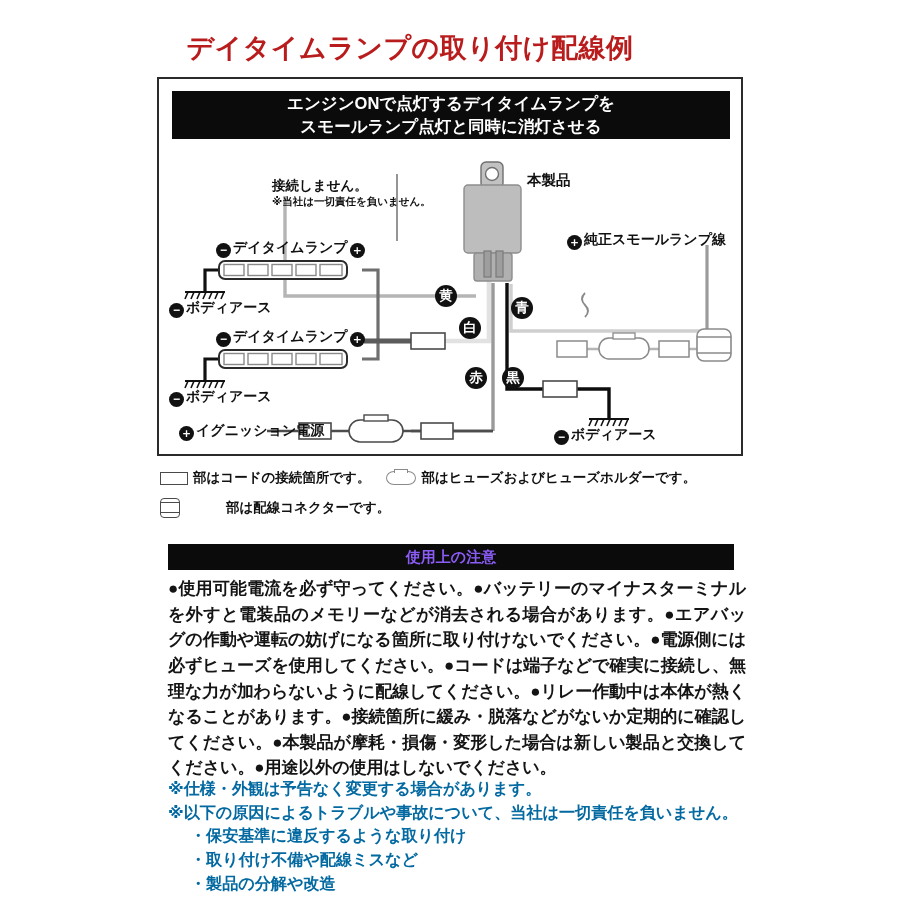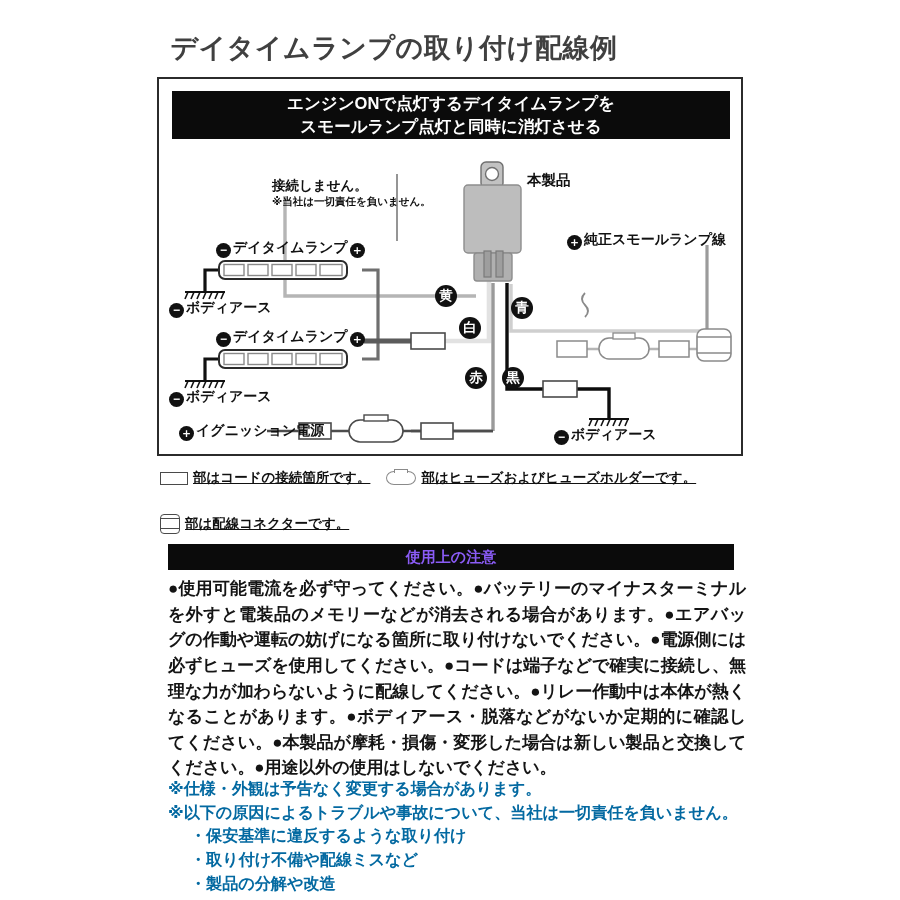--- a/index.html
+++ b/index.html
@@ -12,21 +12,22 @@
     position:relative;
   }
   .page{position:absolute;left:0;top:0;width:900px;height:900px;}
 
   
   .doc-title{
     position:absolute;left:0;top:30px;width:788px;
     text-align:center;
     font-size:27px;font-weight:bold;
     letter-spacing:0.5px;
-    color:#404040;
+    color:#b91c1c;
+    padding-left:16px;
   }
 
   
   .diagram-frame{
     position:absolute;left:157px;top:77px;
     width:586px;height:379px;
     border:2px solid #2b2b2b;
     background:#fff;
     box-sizing:border-box;
   }
@@ -38,24 +39,24 @@
     text-align:center;
     font-size:16.5px;font-weight:bold;line-height:1.38;
     box-sizing:border-box;
   }
 
   .dg{position:absolute;left:0;top:0;width:582px;height:375px;}
 
   
   .legend{
     position:absolute;left:160px;top:466px;width:600px;
-    font-size:13.5px;font-weight:bold;line-height:1.0;color:#111;text-decoration:underline;
+    font-size:13.5px;font-weight:bold;line-height:1.0;color:#111;
   }
   .legend-row{display:flex;align-items:center;height:24px;}
-  .legend-row.second{margin-top:22px;}
+  .legend-row.second{margin-top:6px;gap:41px;}
   .lg-text{margin-left:5px;}
   .lg-gap{display:inline-block;width:16px;}
   .ic-conn{
     display:inline-block;width:28px;height:13px;
     border:1.6px solid #4a4a4a;background:#fff;box-sizing:border-box;
   }
   .ic-fuse{
     display:inline-block;width:30px;height:14px;
     border:1.6px solid #8a8a8a;border-radius:8px/7px;background:#fff;
     position:relative;box-sizing:border-box;
@@ -303,21 +304,21 @@
       <span class="ic-fuse"></span>
       <span class="lg-text">部はヒューズおよびヒューズホルダーです。</span>
     </div>
     <div class="legend-row second">
       <span class="ic-wcon"></span>
       <span class="lg-text">部は配線コネクターです。</span>
     </div>
   </div>
 
   <div class="caution-band">使用上の注意</div>
-  <div class="caution-body">●使用可能電流を必ず守ってください。●バッテリーのマイナスターミナルを外すと電装品のメモリーなどが消去される場合があります。●エアバッグの作動や運転の妨げになる箇所に取り付けないでください。●電源側には必ずヒューズを使用してください。●コードは端子などで確実に接続し、無理な力が加わらないように配線してください。●リレー作動中は本体が熱くなることがあります。●ボディアース・脱落などがないか定期的に確認してください。●本製品が摩耗・損傷・変形した場合は新しい製品と交換してください。●用途以外の使用はしないでください。</div>
+  <div class="caution-body">●使用可能電流を必ず守ってください。●バッテリーのマイナスターミナルを外すと電装品のメモリーなどが消去される場合があります。●エアバッグの作動や運転の妨げになる箇所に取り付けないでください。●電源側には必ずヒューズを使用してください。●コードは端子などで確実に接続し、無理な力が加わらないように配線してください。●リレー作動中は本体が熱くなることがあります。●接続箇所に緩み・脱落などがないか定期的に確認してください。●本製品が摩耗・損傷・変形した場合は新しい製品と交換してください。●用途以外の使用はしないでください。</div>
 
   <div class="footnotes">
     <div>※仕様・外観は予告なく変更する場合があります。</div>
     <div>※以下の原因によるトラブルや事故について、当社は一切責任を負いません。</div>
     <div class="fn-sub">・保安基準に違反するような取り付け</div>
     <div class="fn-sub">・取り付け不備や配線ミスなど</div>
     <div class="fn-sub">・製品の分解や改造</div>
   </div>
 
 </div>

